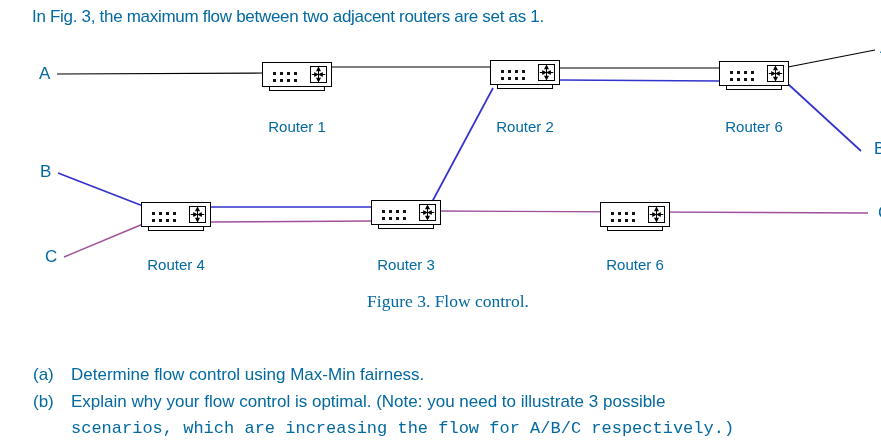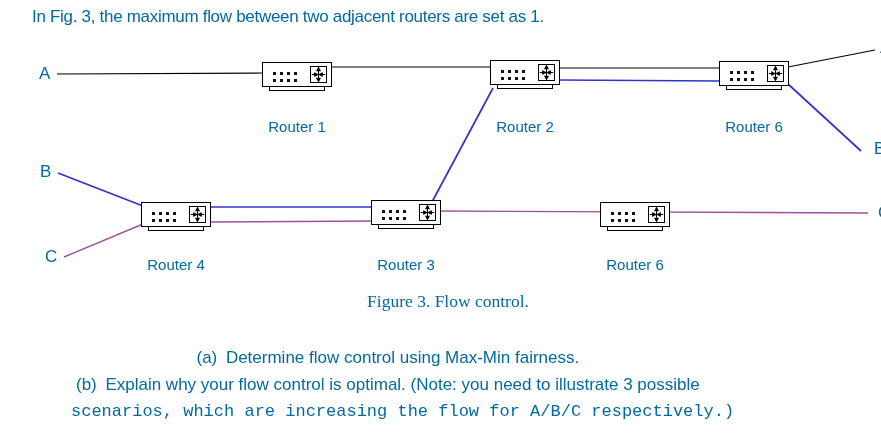--- a/index.html
+++ b/index.html
@@ -25,21 +25,21 @@
     background-image:radial-gradient(circle,#141414 1.5px,transparent 1.9px);
     background-size:7px 7px;background-position:1px 1px;}
   .xbox{position:absolute;top:2.5px;right:4px;width:17px;height:17px;border:1.3px solid #000;
     background:#fff;box-sizing:border-box;display:flex;align-items:center;justify-content:center;}
 
   .rlabel{width:70px;text-align:center;font-size:15px;white-space:nowrap;}
   .endpoint{font-size:17px;}
 
   #caption{left:0;top:291px;width:850px;text-align:center;font-size:17.5px;font-family:Liberation Serif, serif;}
 
-  #questions{left:10px;top:344px;font-size:17px;line-height:27px;white-space:nowrap;text-align:center;}
+  #questions{left:10px;top:361px;font-size:17px;line-height:27px;white-space:nowrap;}
   .qlabel{display:inline-block;width:38px;}
   .qline-cont{margin-left:38px;font-family:Liberation Mono, monospace;}
 </style>
 </head>
 <body>
 
 <div id="stage">
 
   <div id="intro" class="abs">In Fig. 3, the maximum flow between two adjacent routers are set as 1.</div>
 

